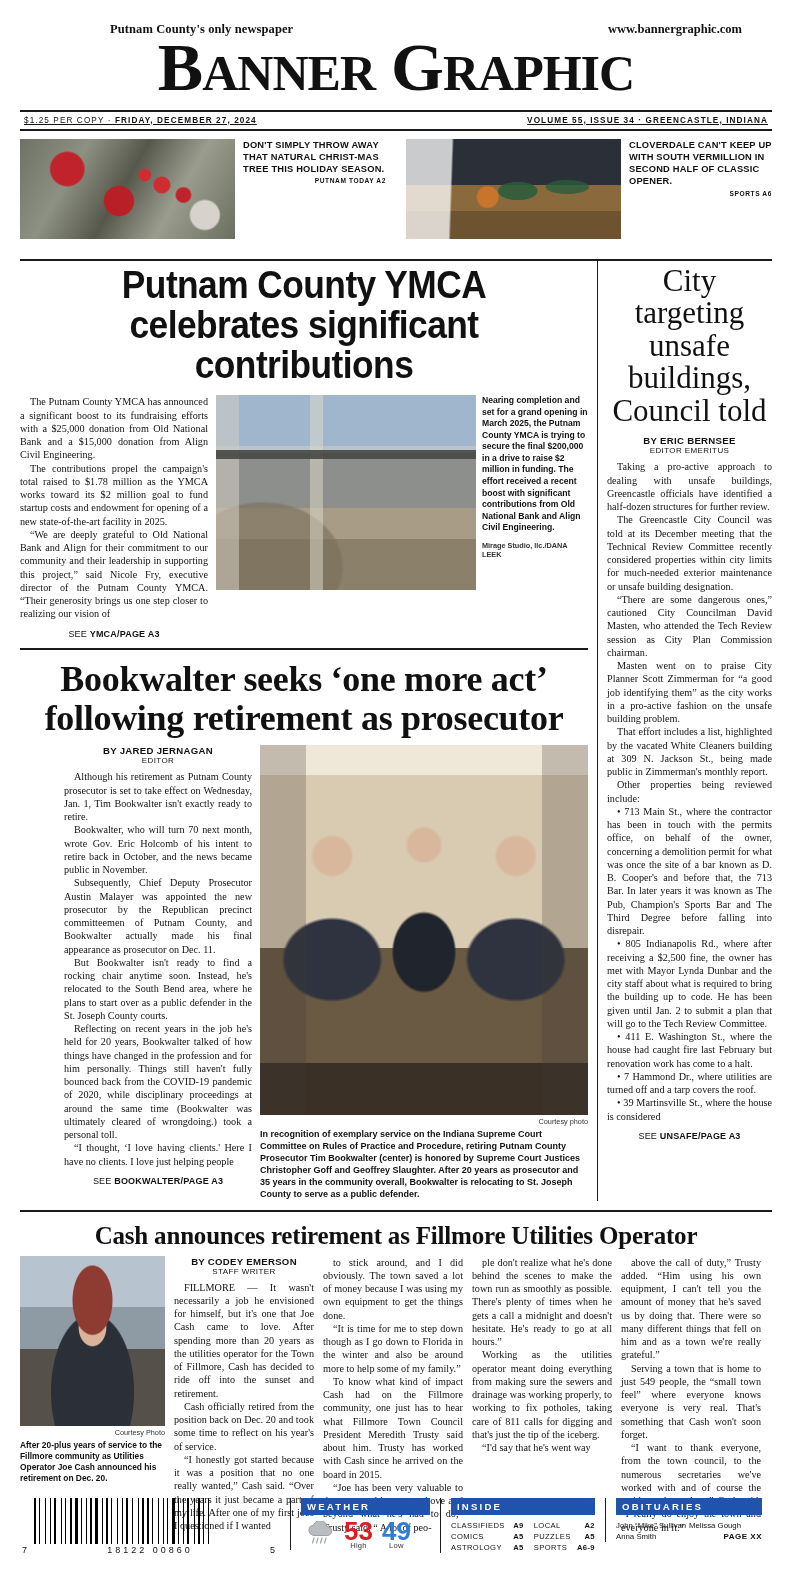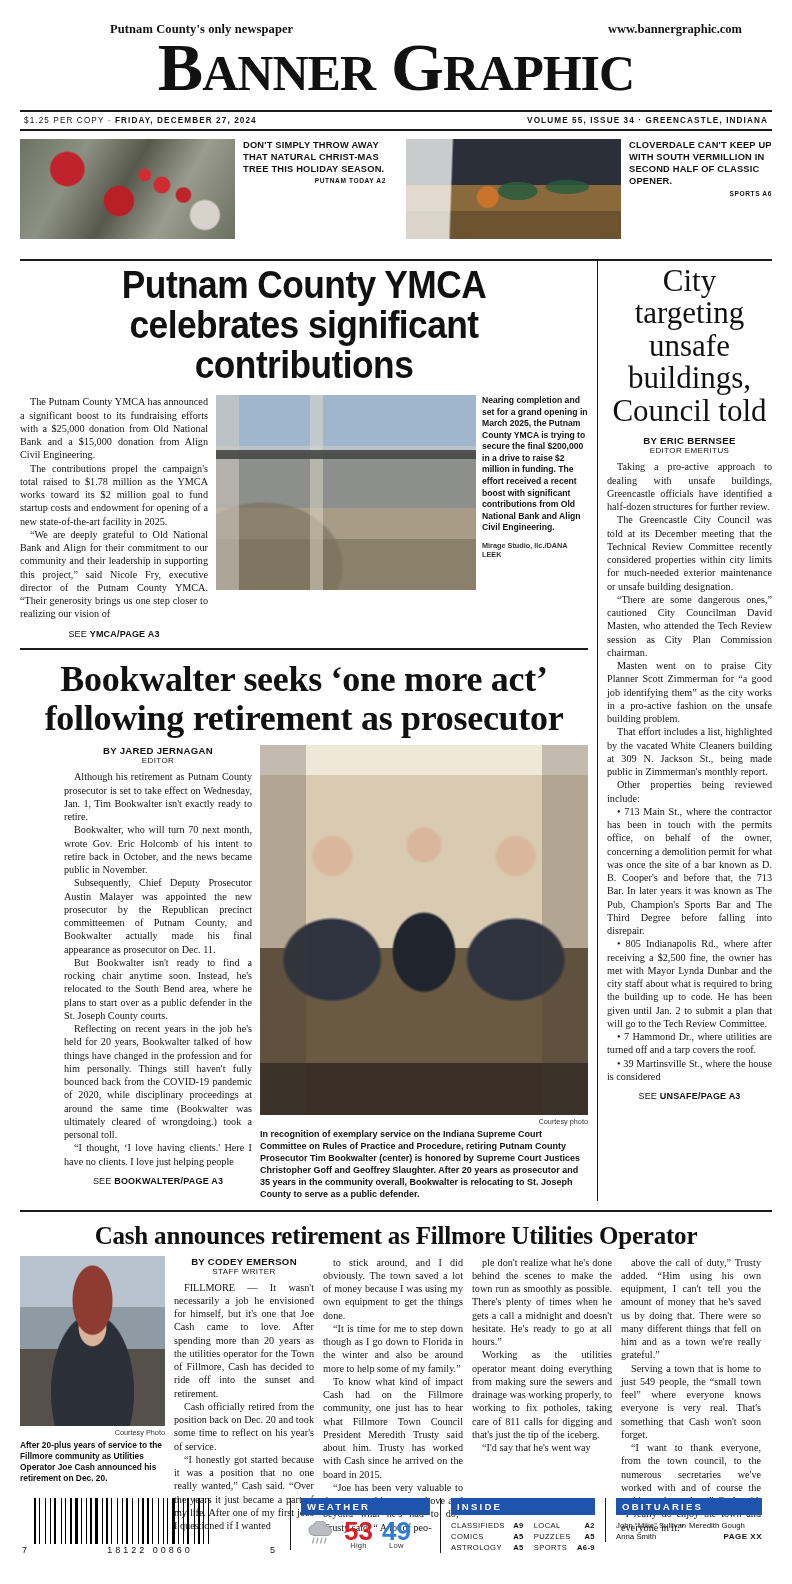--- a/index.html
+++ b/index.html
@@ -7,21 +7,21 @@
   .page{width:792px;height:1584px;position:relative;box-sizing:border-box;padding:0 20px;}
 
   
   .masthead{position:relative;padding-top:22px;}
   .mast-top{display:flex;align-items:flex-end;justify-content:space-between;padding:0 30px 0 90px;}
   .mast-tag{font-family:"Liberation Serif",serif;font-weight:700;font-size:12.5px;letter-spacing:.1px;}
   .mast-url{font-family:"Liberation Serif",serif;font-weight:700;font-size:12.5px;}
   .mast-title{text-align:center;font-family:"Liberation Serif",serif;font-weight:700;font-size:68px;line-height:.95;letter-spacing:-1px;margin-top:-2px;}
   .mast-title .sc{font-size:50px;}
   .mast-rule{border-top:2px solid #1b1b1b;margin-top:10px;}
-  .mast-info{display:flex;justify-content:space-between;align-items:center;font-family:"Liberation Sans",sans-serif;font-size:8.2px;font-weight:700;letter-spacing:1.1px;padding:4px 4px 4px 4px;}
+  .mast-info{display:flex;justify-content:space-between;align-items:center;font-family:"Liberation Sans",sans-serif;font-size:8.2px;font-weight:700;letter-spacing:1.1px;padding:4px 4px 4px 4px;text-decoration:underline;}
   .mast-info .left{font-weight:700;}
   .mast-info .left .plain{font-weight:400;}
   .mast-rule2{border-top:2px solid #1b1b1b;margin-bottom:8px;}
 
   
   .teasers{display:flex;gap:0;height:110px;margin-bottom:10px;}
   .teaser{display:flex;align-items:flex-start;}
   .teaser.t1{width:50%;padding-right:10px;box-sizing:border-box;}
   .teaser.t2{width:50%;padding-left:10px;box-sizing:border-box;}
   .teaser-photo{width:215px;height:100px;flex:0 0 215px;overflow:hidden;position:relative;}
@@ -226,20 +226,21 @@
         <div class="byline">BY ERIC BERNSEE</div>
         <div class="byline-t">EDITOR EMERITUS</div>
         <p class="body">Taking a pro-active approach to dealing with unsafe buildings, Greencastle officials have identified a half-dozen structures for further review.</p>
         <p class="body">The Greencastle City Council was told at its December meeting that the Technical Review Committee recently considered properties within city limits for much-needed exterior maintenance or unsafe building designation.</p>
         <p class="body">“There are some dangerous ones,” cautioned City Councilman David Masten, who attended the Tech Review session as City Plan Commission chairman.</p>
         <p class="body">Masten went on to praise City Planner Scott Zimmerman for “a good job identifying them” as the city works in a pro-active fashion on the unsafe building problem.</p>
         <p class="body">That effort includes a list, highlighted by the vacated White Cleaners building at 309 N. Jackson St., being made public in Zimmerman's monthly report.</p>
         <p class="body">Other properties being reviewed include:</p>
         <p class="body">• 713 Main St., where the contractor has been in touch with the permits office, on behalf of the owner, concerning a demolition permit for what was once the site of a bar known as D. B. Cooper's and before that, the 713 Bar. In later years it was known as The Pub, Champion's Sports Bar and The Third Degree before falling into disrepair.</p>
         <p class="body">• 805 Indianapolis Rd., where after receiving a $2,500 fine, the owner has met with Mayor Lynda Dunbar and the city staff about what is required to bring the building up to code. He has been given until Jan. 2 to submit a plan that will go to the Tech Review Committee.</p>
+        <p class="body">• 411 E. Washington St., where the house had caught fire last February but renovation work has come to a halt.</p>
         <p class="body">• 7 Hammond Dr., where utilities are turned off and a tarp covers the roof.</p>
         <p class="body">• 39 Martinsville St., where the house is considered</p>
         <div class="jumpline"><span>SEE </span><b>UNSAFE/PAGE A3</b></div>
       </div>
     </div>
   </div>
 
   <div class="hr-thick"></div>
 
   <div class="story3">
@@ -399,21 +400,21 @@
       </tbody>
         </table>
     </div>
 
     <div class="fsec w3">
       <div class="fbar">OBITUARIES</div>
       <table class="ob-tbl">
         <tbody>
             <tr>
           <td style="width:50%">John “Mike” Sullivan</td>
-          <td>Meredith Gough</td>
+          <td>Melissa Gough</td>
         </tr>
         <tr>
           <td>Anna Smith</td>
           <td class="ob-page">PAGE XX</td>
         </tr>
       </tbody>
         </table>
     </div>
   </div>
 

